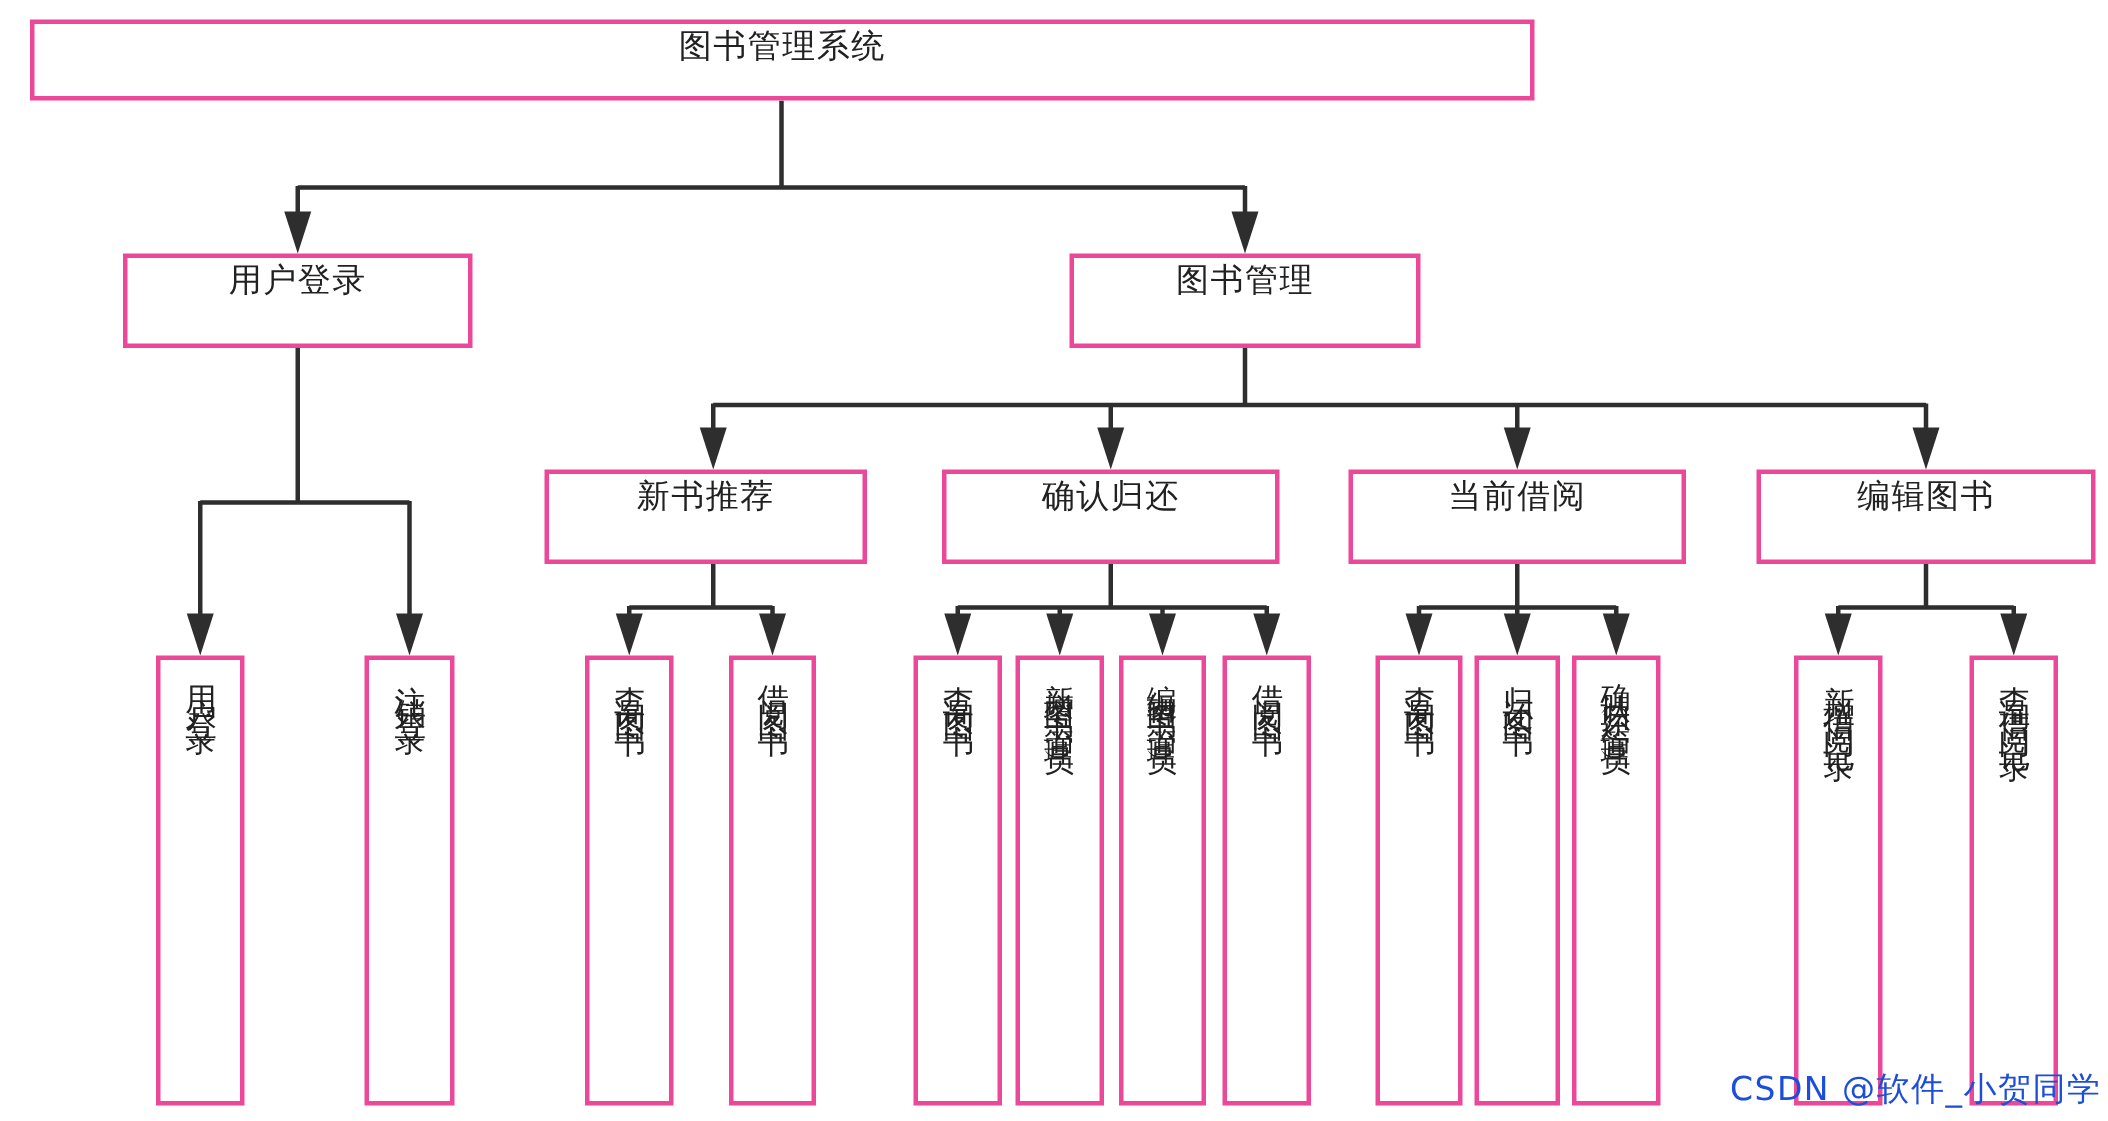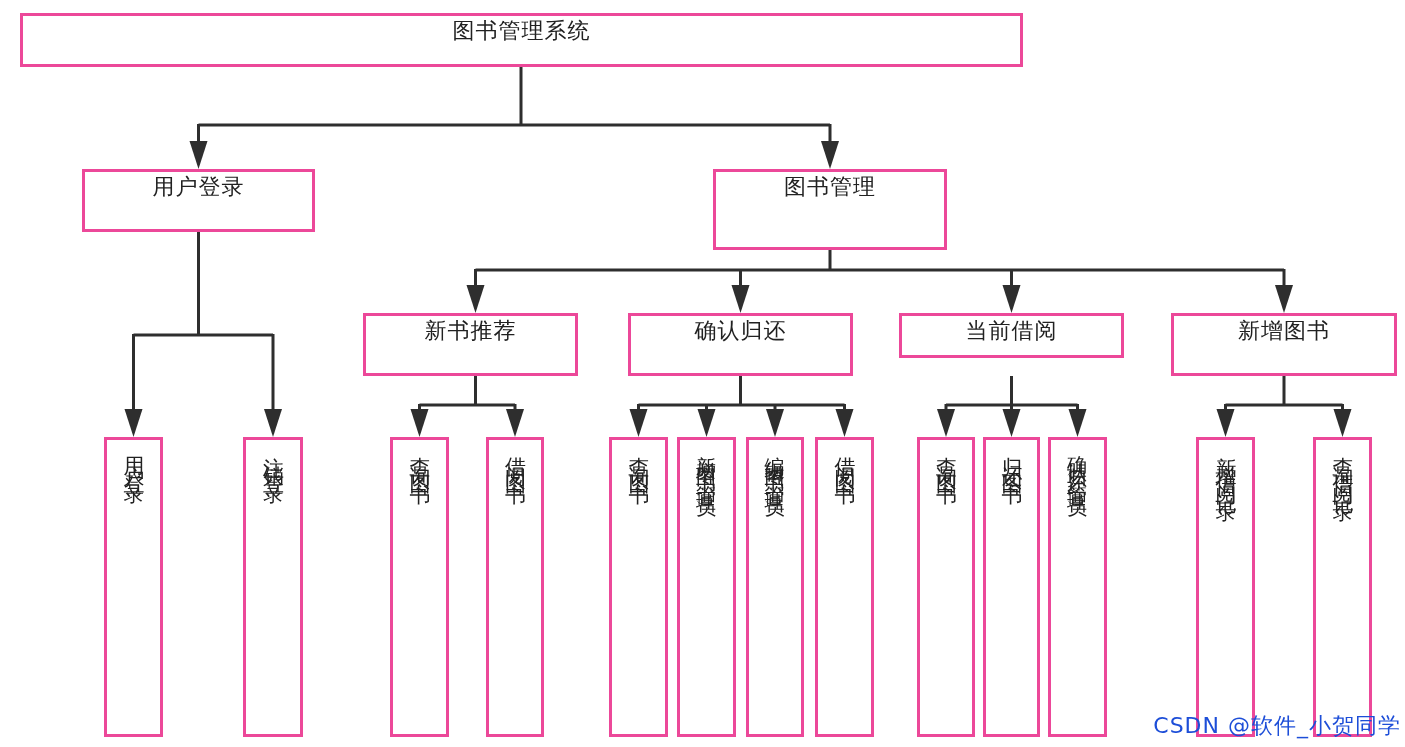--- a/index.html
+++ b/index.html
@@ -80,35 +80,35 @@
     </g>
   </svg>
 
   <div class="node h" style="left:20px;top:13px;width:1003px;height:54px;">
     <span>图书管理系统</span>
   </div>
 
   <div class="node h" style="left:82px;top:169px;width:233px;height:63px;">
     <span>用户登录</span>
   </div>
-  <div class="node h" style="left:713px;top:169px;width:234px;height:81px;">
+  <div class="node h" style="left:713px;top:169px;width:234px;height:63px;">
     <span>图书管理</span>
   </div>
 
   <div class="node h" style="left:363px;top:313px;width:215px;height:63px;">
     <span>新书推荐</span>
   </div>
   <div class="node h" style="left:628px;top:313px;width:225px;height:63px;">
     <span>确认归还</span>
   </div>
-  <div class="node h" style="left:899px;top:313px;width:225px;height:45px;">
+  <div class="node h" style="left:899px;top:313px;width:225px;height:63px;">
     <span>当前借阅</span>
   </div>
   <div class="node h" style="left:1171px;top:313px;width:226px;height:63px;">
-    <span>新增图书</span>
+    <span>编辑图书</span>
   </div>
 
   <div class="node v" style="left:104px;top:437px;width:59px;height:300px;">
     <span class="vtxt">用户登录</span>
   </div>
   <div class="node v" style="left:243px;top:437px;width:60px;height:300px;">
     <span class="vtxt">注销登录</span>
   </div>
 
   <div class="node v" style="left:390px;top:437px;width:59px;height:300px;">

